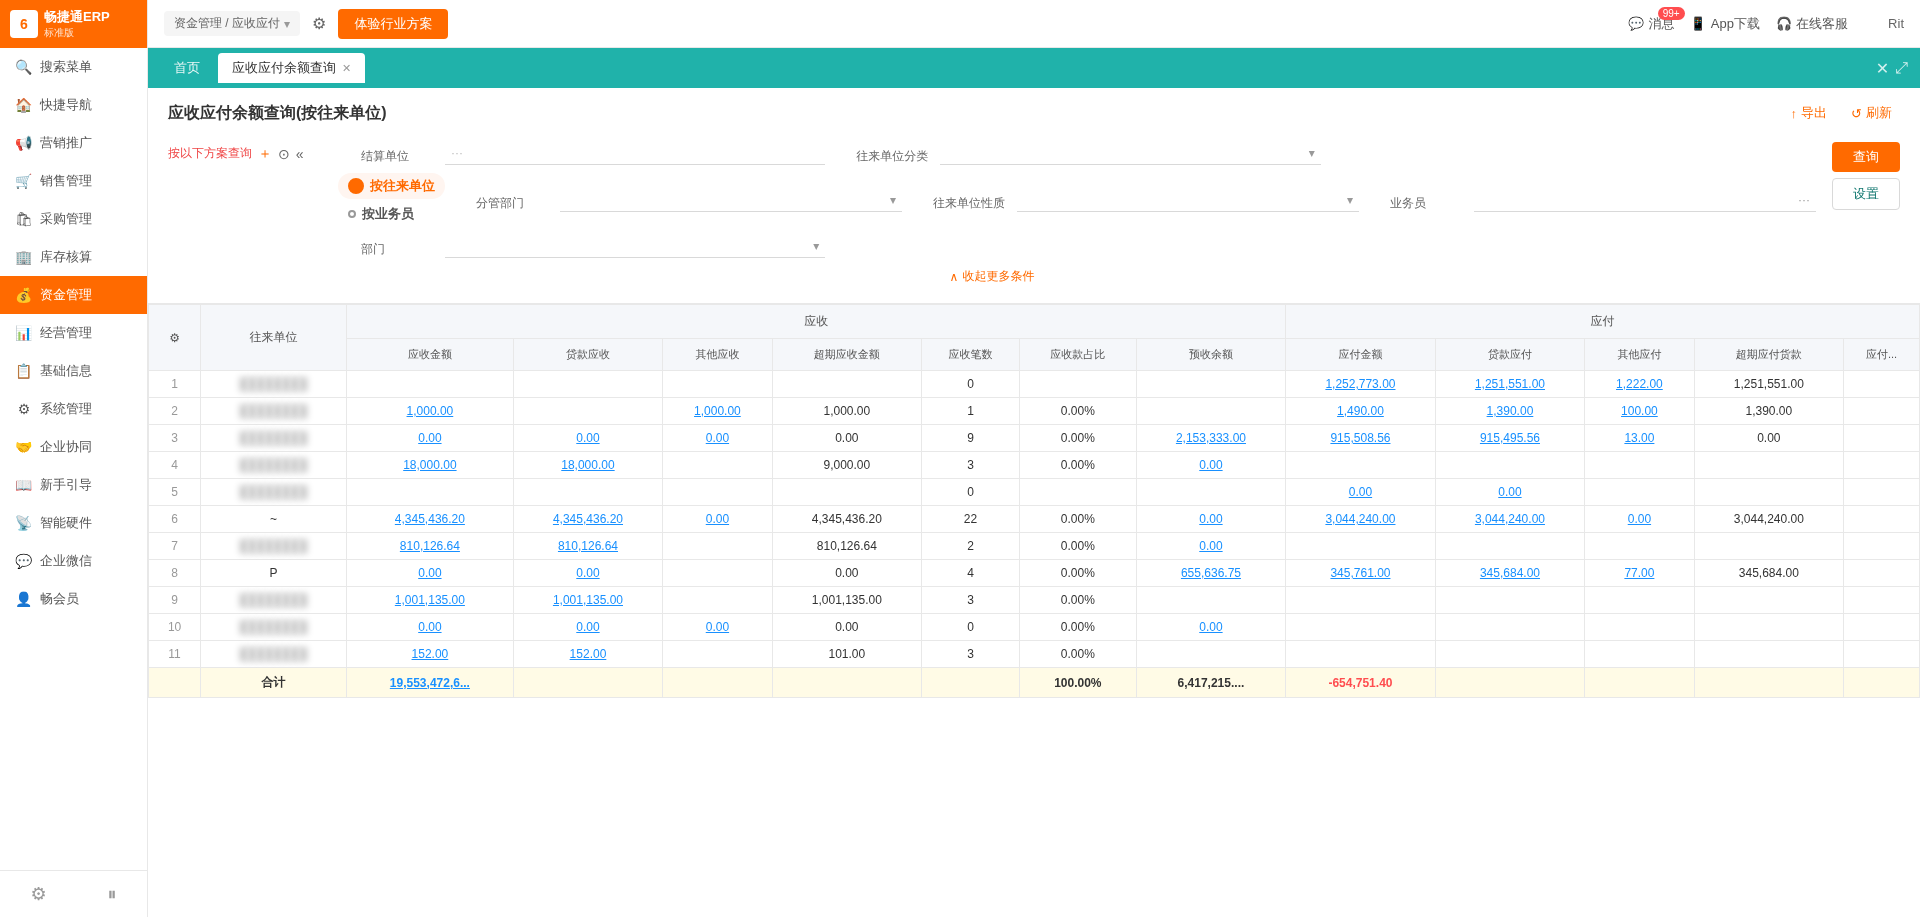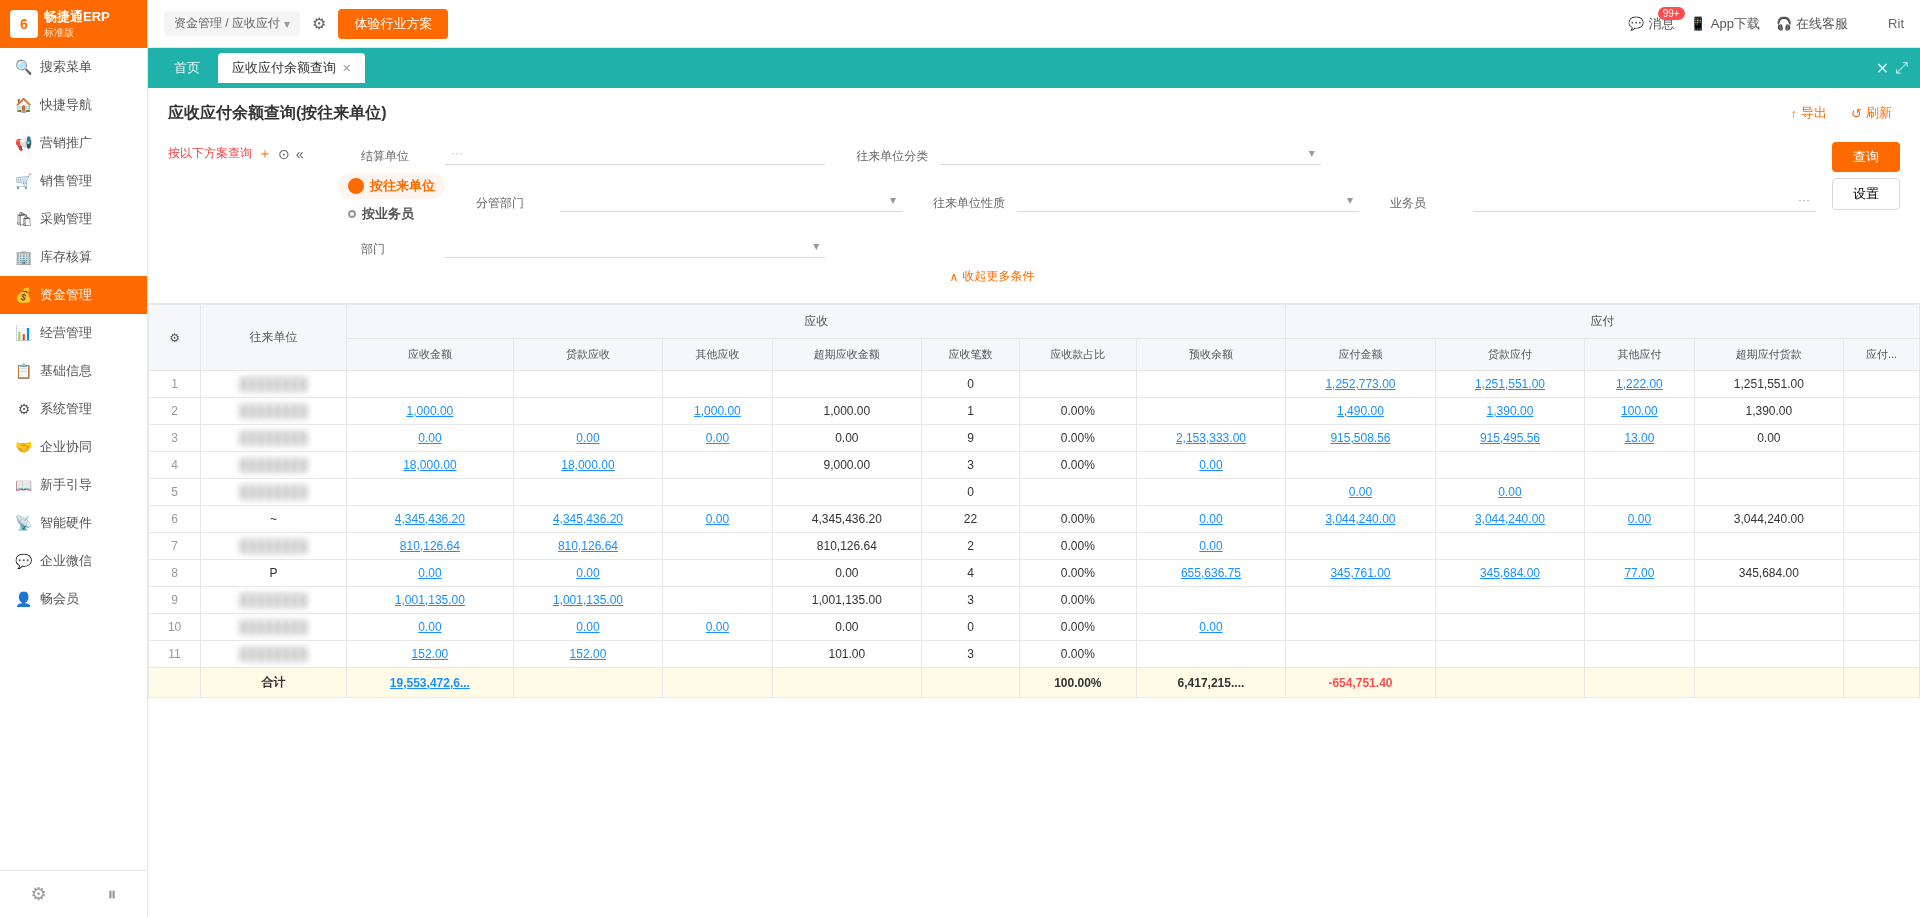--- a/index.html
+++ b/index.html
@@ -68,21 +68,21 @@
     .filter-field-input { flex: 1; border: none; border-bottom: 1px solid #d9d9d9; padding: 4px 6px; font-size: 12px; color: #333; outline: none; background: transparent; }
     .filter-field-input::placeholder { color: #bbb; }
     .filter-field-select { flex: 1; display: flex; align-items: center; justify-content: space-between; border-bottom: 1px solid #d9d9d9; padding: 4px 6px; cursor: pointer; }
     .filter-field-select span { color: #bbb; font-size: 12px; }
 
     .filter-collapse-row { display: flex; justify-content: center; padding: 6px 0; }
     .filter-collapse-text { color: #ff6a00; font-size: 12px; cursor: pointer; display: flex; align-items: center; gap: 4px; }
 
     .query-buttons { display: flex; flex-direction: column; gap: 6px; margin-left: 16px; }
     .query-btn { background: #ff6a00; color: #fff; border: none; border-radius: 4px; padding: 6px 20px; font-size: 13px; cursor: pointer; }
-    .settings-btn { background: #fff; color: #000000; border: 1px solid #d9d9d9; border-radius: 4px; padding: 6px 20px; font-size: 13px; cursor: pointer; }
+    .settings-btn { background: #fff; color: #0f766e; border: 1px solid #d9d9d9; border-radius: 4px; padding: 6px 20px; font-size: 13px; cursor: pointer; }
 
     
     .table-area { flex: 1; overflow: auto; background: #fff; margin: 0; }
     .data-table { width: 100%; border-collapse: collapse; font-size: 12px; }
     .data-table th { background: #f5f7fa; border: 1px solid #e8e8e8; padding: 8px 6px; text-align: center; color: #555; font-weight: normal; white-space: nowrap; position: sticky; top: 0; z-index: 10; }
     .data-table td { border: 1px solid #e8e8e8; padding: 6px 8px; text-align: center; color: #333; white-space: nowrap; }
     .data-table .link-val { color: #1890ff; text-decoration: underline; cursor: pointer; }
     .data-table .row-num { color: #999; text-align: center; }
     .data-table .blurred { color: transparent; text-shadow: 0 0 6px #ccc; user-select: none; }
     .th-group { background: #eaf4fb; }

